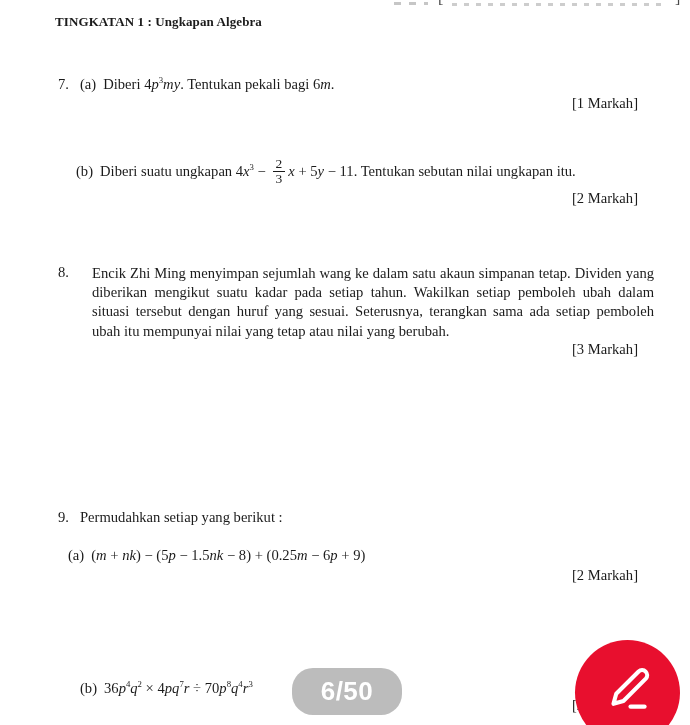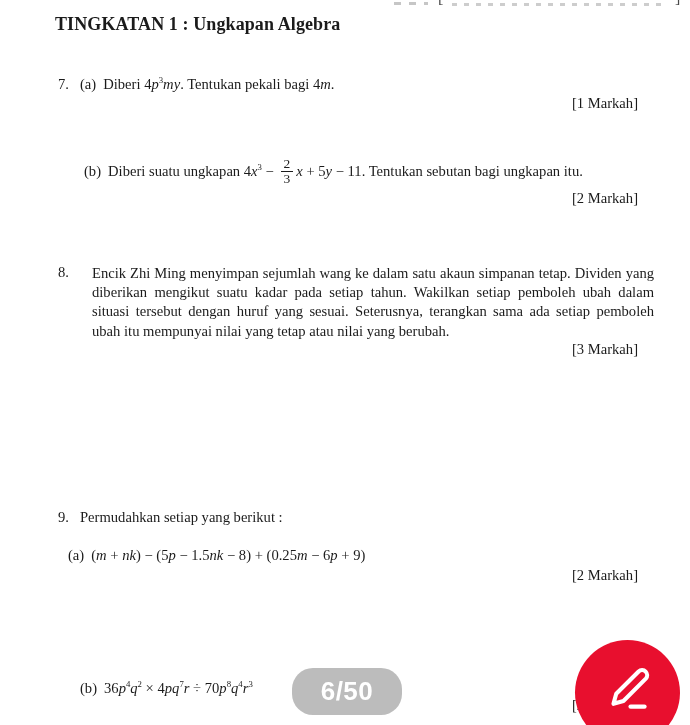--- a/index.html
+++ b/index.html
@@ -13,32 +13,32 @@
   
   .crop{left:392px;top:0;width:293px;height:8px;overflow:hidden;z-index:2}
   .crop .b{position:absolute;top:-11px;font-size:16px;color:#4a4a4a}
   .crop .bl{left:46px}
   .crop .br{left:283px}
   .crop .dashes{position:absolute;top:3px;left:60px;width:216px;height:3px;
     background:repeating-linear-gradient(90deg,#cdcdcd 0 5px,transparent 5px 12px)}
   .crop .stub{position:absolute;top:2px;left:2px;width:34px;height:3px;
     background:repeating-linear-gradient(90deg,#c6c6c6 0 7px,transparent 7px 15px)}
 
-  .title{left:55px;top:14px;font-size:18px;font-weight:700;letter-spacing:.1px}
+  .title{left:55px;top:14px;font-size:13px;font-weight:700;letter-spacing:.1px}
 
   .qnum,.qtext,.marks,.para,.intro{font-size:14.6px}
   .plabel{margin-right:7px}
   sup{font-size:.6em;line-height:0}
   .var{font-style:italic}
 
   .marks{right:52px;text-align:center}
 
   .n7{left:58px;top:76px}   .q7a{left:80px;top:76px;white-space:nowrap}
   .m7a{top:95px}
-  .q7b{left:84px;top:148px;height:46px;line-height:46px;white-space:nowrap}
+  .q7b{left:76px;top:148px;height:46px;line-height:46px;white-space:nowrap}
   .m7b{top:190px}
 
   .n8{left:58px;top:264px}
   .p8{left:92px;top:264px;width:562px;text-align:justify;line-height:19.2px}
   .m8{top:341px}
 
   .n9{left:58px;top:509px}  .i9{left:80px;top:509px}
   .q9a{left:68px;top:547px;white-space:nowrap}
   .m9a{top:567px}
   .q9b{left:80px;top:680px;white-space:nowrap}
@@ -66,29 +66,29 @@
   <span class="b bl">[</span>
   <div class="stub"></div>
   <div class="dashes"></div>
   <span class="b br">]</span>
 </div>
 
 <div class="abs title">TINGKATAN 1 : Ungkapan Algebra</div>
 
 <div class="abs qnum n7">7.</div>
 <div class="abs qtext q7a">
-  <span class="plabel">(a)</span><span><span>Diberi </span><span>4</span><span class="var">p</span><sup>3</sup><span class="var">my</span><span>. Tentukan pekali bagi 4</span><span class="var">m</span><span>.</span></span>
+  <span class="plabel">(a)</span><span><span>Diberi </span><span>4</span><span class="var">p</span><sup>3</sup><span class="var">my</span><span>. Tentukan pekali bagi 6</span><span class="var">m</span><span>.</span></span>
 </div>
 <div class="abs marks m7a">[1 Markah]</div>
 
 <div class="abs qtext q7b">
   <span class="plabel">(b)</span><span><span>Diberi suatu ungkapan </span><span>4</span><span class="var">x</span><sup>3</sup><span> − </span><span class="frac">
         <span class="fnum">2</span>
         <span class="fden">3</span>
-      </span><span class="var">x</span><span> + 5</span><span class="var">y</span><span> − 11</span><span>. </span><span>Tentukan sebutan bagi ungkapan itu.</span></span>
+      </span><span class="var">x</span><span> + 5</span><span class="var">y</span><span> − 11</span><span>. </span><span>Tentukan sebutan nilai ungkapan itu.</span></span>
 </div>
 <div class="abs marks m7b">[2 Markah]</div>
 
 <div class="abs qnum n8">8.</div>
 <div class="abs para p8">Encik Zhi Ming menyimpan sejumlah wang ke dalam satu akaun simpanan tetap. Dividen yang diberikan mengikut suatu kadar pada setiap tahun. Wakilkan setiap pemboleh ubah dalam situasi tersebut dengan huruf yang sesuai. Seterusnya, terangkan sama ada setiap pemboleh ubah itu mempunyai nilai yang tetap atau nilai yang berubah.</div>
 <div class="abs marks m8">[3 Markah]</div>
 
 <div class="abs qnum n9">9.</div>
 <div class="abs intro i9">Permudahkan setiap yang berikut :</div>
 

